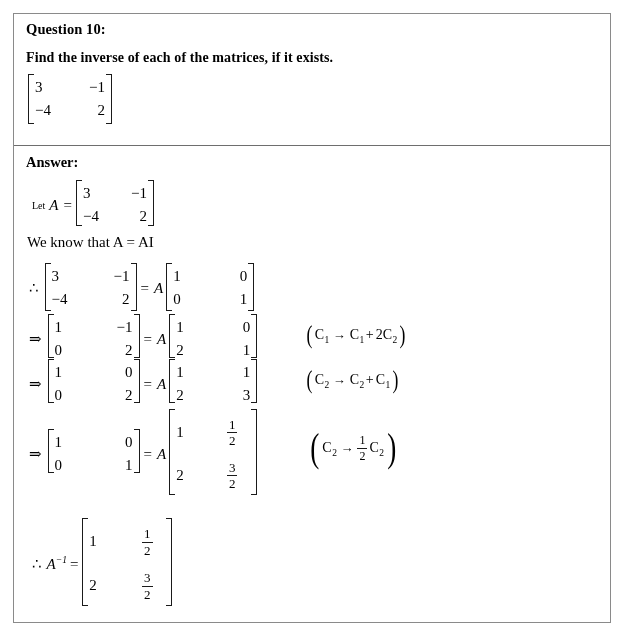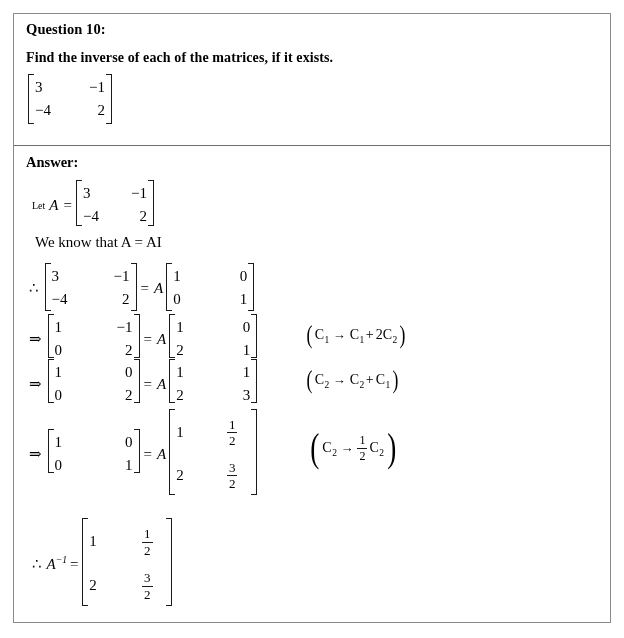--- a/index.html
+++ b/index.html
@@ -248,21 +248,21 @@
           </span>
           <span class="mrow">
             <span class="mcell left" style="width:32px;">−4</span>
             <span class="mcell" style="width:32px;">2</span>
           </span>
         </span>
         <span class="brk right" style="height:46px;"></span>
       </span>
     </div>
 
-    <div class="plaintext" style="left:21px; top:88px;text-align:center;">We know that A = AI</div>
+    <div class="plaintext" style="left:13px; top:88px;text-align:center;">We know that A = AI</div>
 
     <div class="mathline" style="left:15px; top:117px;">
       <span class="sym wide">∴</span>
       <span class="matrix">
         <span class="brk left" style="height:48px;"></span>
         <span class="mbody">
           <span class="mrow">
             <span class="mcell left" style="width:38px;">3</span>
             <span class="mcell" style="width:40px;">−1</span>
           </span>

